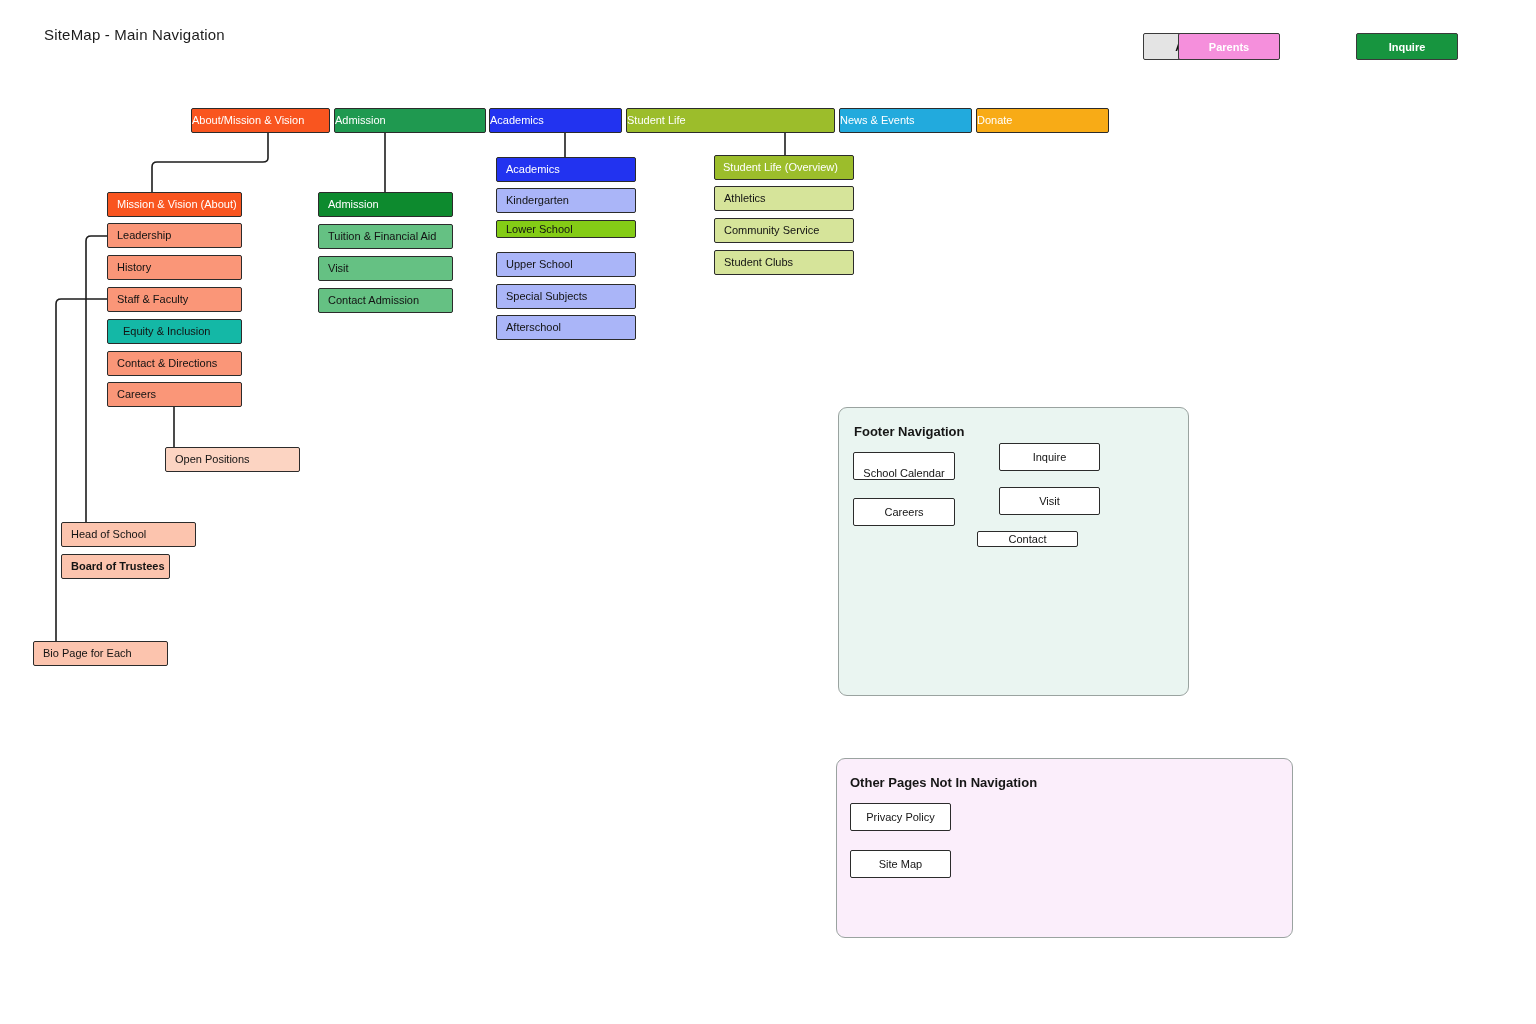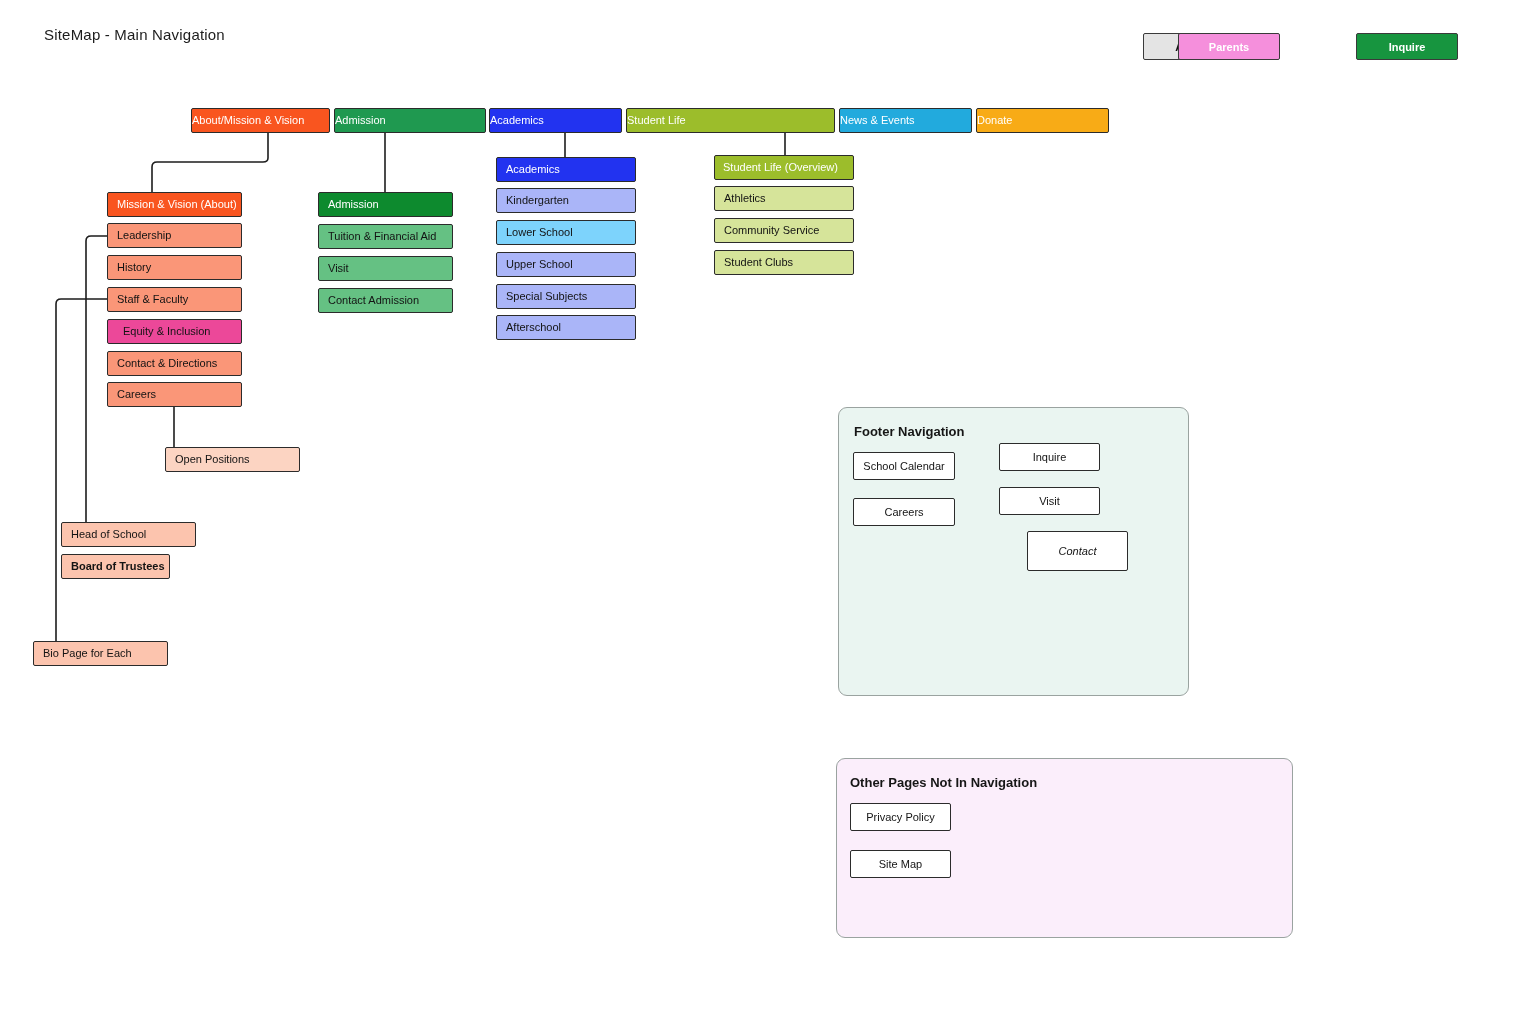--- a/index.html
+++ b/index.html
@@ -126,21 +126,21 @@
   </div>
   <div class="node left" style="left: 107px; top: 223px; width: 135px; height: 25px; background: rgb(250, 150, 120); color: rgb(19, 19, 19);">
     <span>Leadership</span>
   </div>
   <div class="node left" style="left: 107px; top: 255px; width: 135px; height: 25px; background: rgb(250, 150, 120); color: rgb(19, 19, 19);">
     <span>History</span>
   </div>
   <div class="node left" style="left: 107px; top: 287px; width: 135px; height: 25px; background: rgb(250, 150, 120); color: rgb(19, 19, 19);">
     <span>Staff &amp; Faculty</span>
   </div>
-  <div class="node left" style="left: 107px; top: 319px; width: 135px; height: 25px; background: #ec4899; color: rgb(19, 19, 19); padding-left: 15px;">
+  <div class="node left" style="left: 107px; top: 319px; width: 135px; height: 25px; background: #14b8a6; color: rgb(19, 19, 19); padding-left: 15px;">
     <span>Equity &amp; Inclusion</span>
   </div>
   <div class="node left" style="left: 107px; top: 351px; width: 135px; height: 25px; background: rgb(250, 150, 120); color: rgb(19, 19, 19);">
     <span>Contact &amp; Directions</span>
   </div>
   <div class="node left" style="left: 107px; top: 382px; width: 135px; height: 25px; background: rgb(250, 150, 120); color: rgb(19, 19, 19);">
     <span>Careers</span>
   </div>
 
   <div class="node left" style="left: 165px; top: 447px; width: 135px; height: 25px; background: rgb(252, 212, 194); color: rgb(19, 19, 19);">
@@ -168,21 +168,21 @@
   <div class="node left" style="left: 318px; top: 288px; width: 135px; height: 25px; background: rgb(101, 193, 131); color: rgb(19, 19, 19);">
     <span>Contact Admission</span>
   </div>
 
   <div class="node left" style="left: 496px; top: 157px; width: 140px; height: 25px; background: rgb(34, 51, 240); color: rgb(255, 255, 255);">
     <span>Academics</span>
   </div>
   <div class="node left" style="left: 496px; top: 188px; width: 140px; height: 25px; background: rgb(170, 181, 248); color: rgb(19, 19, 19);">
     <span>Kindergarten</span>
   </div>
-  <div class="node left" style="left: 496px; top: 220px; width: 140px; height: 25px; background: #7dd3fc; color: rgb(19, 19, 19);">
+  <div class="node left" style="left: 496px; top: 220px; width: 140px; height: 18px; background: #84cc16; color: rgb(19, 19, 19);">
     <span>Lower School</span>
   </div>
   <div class="node left" style="left: 496px; top: 252px; width: 140px; height: 25px; background: rgb(170, 181, 248); color: rgb(19, 19, 19);">
     <span>Upper School</span>
   </div>
   <div class="node left" style="left: 496px; top: 284px; width: 140px; height: 25px; background: rgb(170, 181, 248); color: rgb(19, 19, 19);">
     <span>Special Subjects</span>
   </div>
   <div class="node left" style="left: 496px; top: 315px; width: 140px; height: 25px; background: rgb(170, 181, 248); color: rgb(19, 19, 19);">
     <span>Afterschool</span>
@@ -198,34 +198,34 @@
     <span>Community Service</span>
   </div>
   <div class="node left" style="left: 714px; top: 250px; width: 140px; height: 25px; background: rgb(214, 228, 154); color: rgb(19, 19, 19);">
     <span>Student Clubs</span>
   </div>
 
   <div class="panel" style="left: 838px; top: 407px; width: 351px; height: 289px; background: rgb(234, 245, 241);">
   </div>
   <div class="panel-title" style="left:854px;top:424px;">Footer Navigation</div>
 
-  <div class="panel-btn" style="left:853px;top:452px;width:102px;height:28px;">
+  <div class="panel-btn" style="left:853px;top:452px;width:102px;height:28px;align-items:flex-end;">
     <span>School Calendar</span>
   </div>
   <div class="panel-btn" style="left:853px;top:498px;width:102px;height:28px;">
     <span>Careers</span>
   </div>
 
   <div class="panel-btn" style="left:999px;top:443px;width:101px;height:28px;">
     <span>Inquire</span>
   </div>
   <div class="panel-btn" style="left:999px;top:487px;width:101px;height:28px;">
     <span>Visit</span>
   </div>
-  <div class="panel-btn" style="left:1027px;top:531px;width:101px;height:40px;font-style:italic;">
+  <div class="panel-btn" style="left:977px;top:531px;width:101px;height:16px;">
     <span>Contact</span>
   </div>
 
   <div class="panel" style="left: 836px; top: 758px; width: 457px; height: 180px; background: rgb(251, 238, 251);">
   </div>
   <div class="panel-title" style="left:850px;top:775px;">Other Pages Not In Navigation</div>
 
   <div class="panel-btn" style="left:850px;top:803px;width:101px;height:28px;">
     <span>Privacy Policy</span>
   </div>

